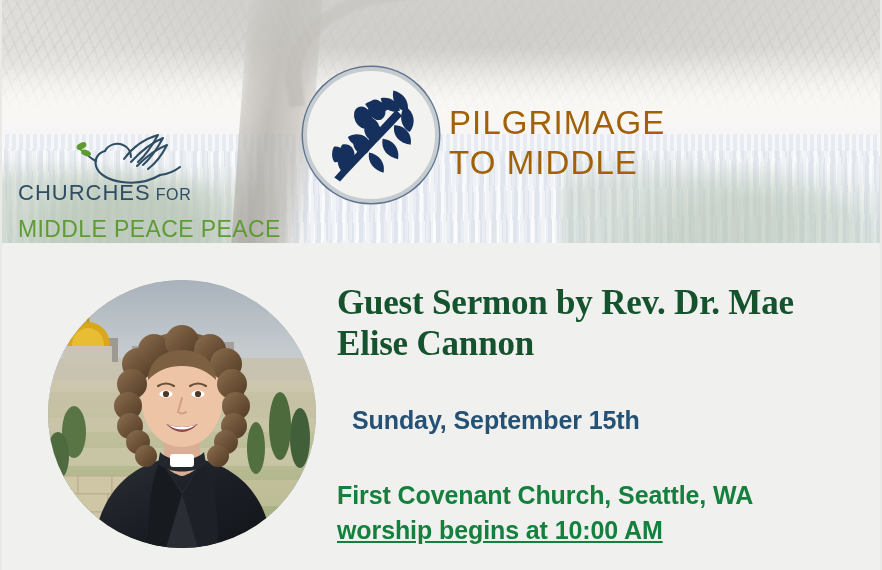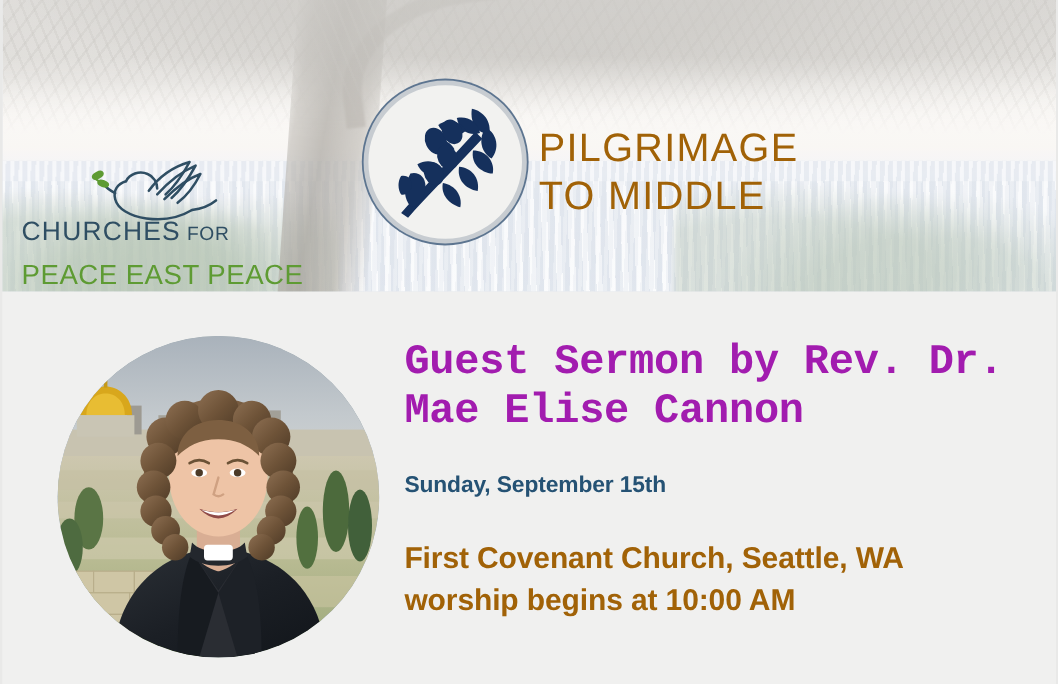--- a/index.html
+++ b/index.html
@@ -234,49 +234,49 @@
   }
   .portrait svg { display: block; }
 
   .copy {
     position: absolute;
     left: 335px;
     top: 282px;
     width: 520px;
   }
   .headline {
-    color: #a21caf;
-    font-family: Liberation Mono, monospace;
+    color: #14532d;
+    font-family: Liberation Serif, serif;
     font-size: 35px;
     font-weight: bold;
     line-height: 41px;
     letter-spacing: -0.2px;
     margin: 0;
   }
   .subline {
-    margin: 0;
+    margin: 15px;
     padding-top: 26px;
     color: #255274;
     font-family: "Liberation Sans", sans-serif;
-    font-size: 19px;
+    font-size: 25px;
     font-weight: bold;
     letter-spacing: -0.1px;
     line-height: 30px;
   }
   .venue {
     margin: 0;
     padding-top: 28px;
-    color: #a16207;
+    color: #15803d;
     font-family: "Liberation Sans", sans-serif;
     font-size: 25px;
     font-weight: bold;
     letter-spacing: -0.1px;
     line-height: 35px;
   }
-  .venue .l2 { display: block; }
+  .venue .l2 { display: block; text-decoration: underline; }
 </style>
 </head>
 <body>
 
 <div class="poster">
 
   <div class="header-band">
     <div class="hdr-sky"></div>
     <div class="hdr-city"></div>
     <div class="hdr-city2"></div>
@@ -304,21 +304,21 @@
           </g>
 
           <g stroke="#5e9b33" stroke-width="1.8" fill="#5e9b33" stroke-linecap="round">
             <path d="M13 26 L4 20" fill="none"></path>
             <ellipse cx="7.5" cy="18" rx="4.4" ry="2.2" transform="rotate(-28 7.5 18)"></ellipse>
             <ellipse cx="12" cy="25" rx="4.2" ry="2.1" transform="rotate(20 12 25)"></ellipse>
           </g>
         </svg>
       </div>
       <div class="cmep-line1"><span>CHURCHES</span><span class="small"> FOR</span></div>
-      <div class="cmep-line2">PEACE EAST PEACE</div>
+      <div class="cmep-line2">MIDDLE PEACE PEACE</div>
     </div>
 
     <div class="badge-circle">
       <span>
         <svg viewBox="0 0 120 120" width="116" height="116" aria-hidden="true">
           <g fill="#15305c">
 
             <path d="M22 104 C38 86 60 62 86 34 L92 40 C66 68 44 90 28 108 Z"></path>
 
             <path d="M83 14 C93 16 100 25 98 36 C88 35 81 27 83 14 Z"></path>

